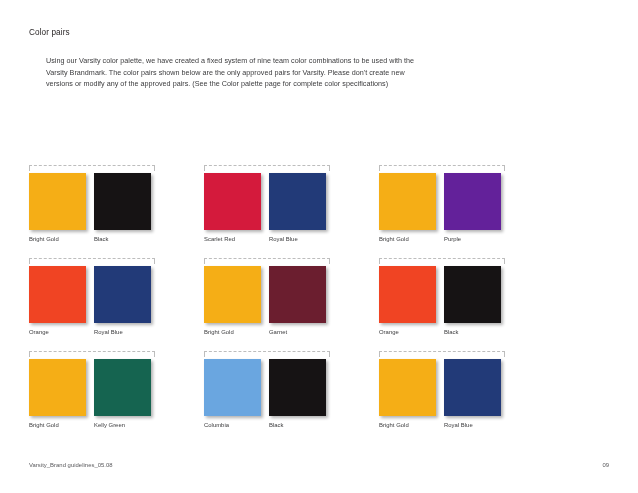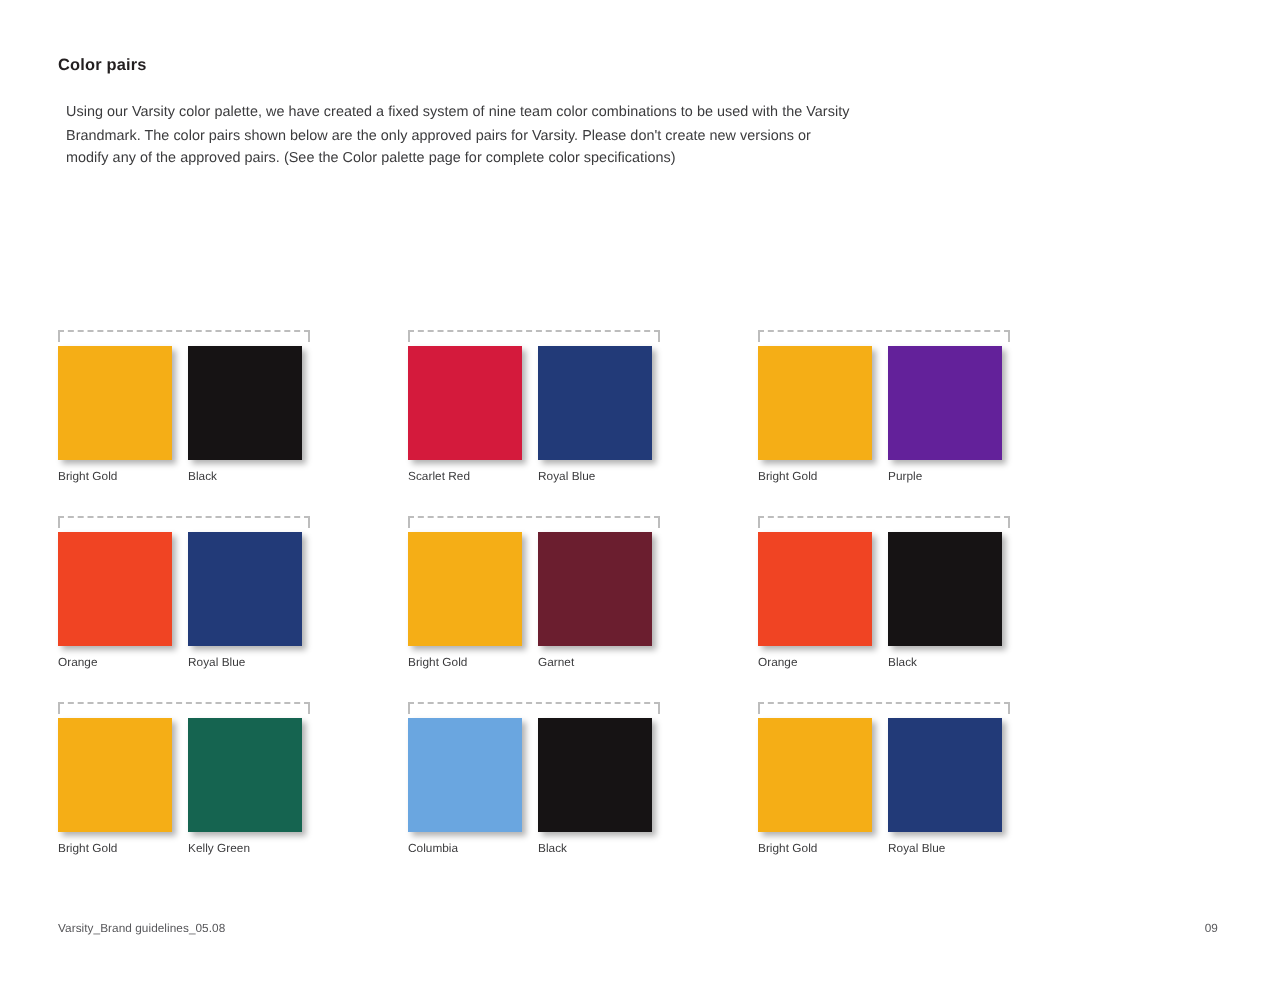--- a/index.html
+++ b/index.html
@@ -27,31 +27,31 @@
 
   
   .header {
     position: absolute;
     left: 29px;
     top: 28px;
     width: 420px;
   }
   .page-title {
     font-size: 8.2px;
-    font-weight: bold;
+    font-weight: normal;
     letter-spacing: 0.1px;
     color: #231f20;
     margin: 0 0 12px 0;
     line-height: 1.2;
   }
   .intro {
     font-size: 7.2px;
     line-height: 1.62;
     color: #3b3b3d;
-    margin: 4px;
+    margin: 17px;
     letter-spacing: 0.02px;
     max-width: 392px;
   }
 
   
   .pairs-grid {
     position: absolute;
     left: 29px;
     top: 165px;
     width: 520px;

